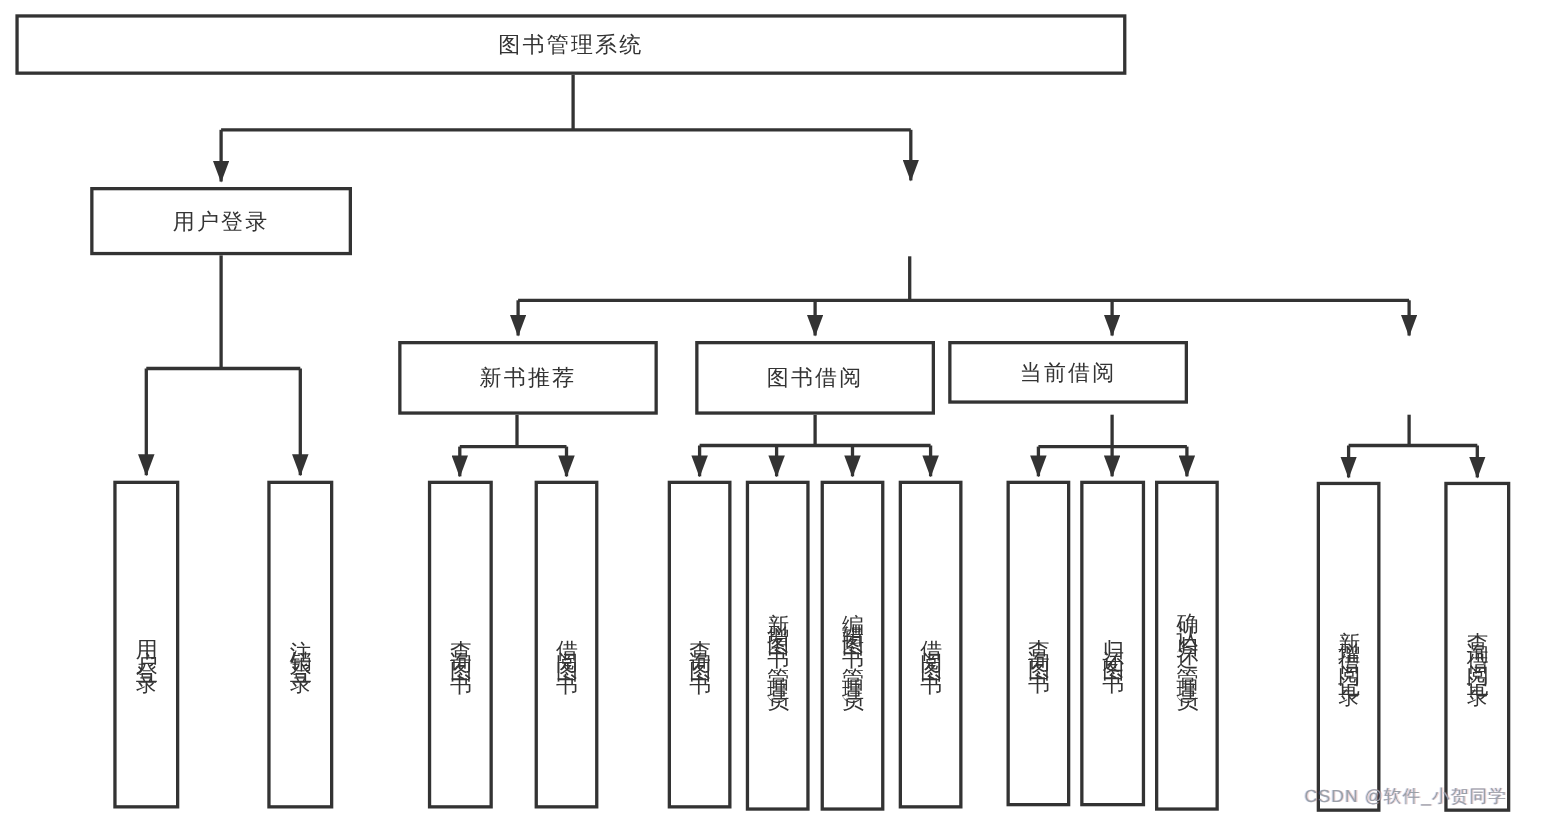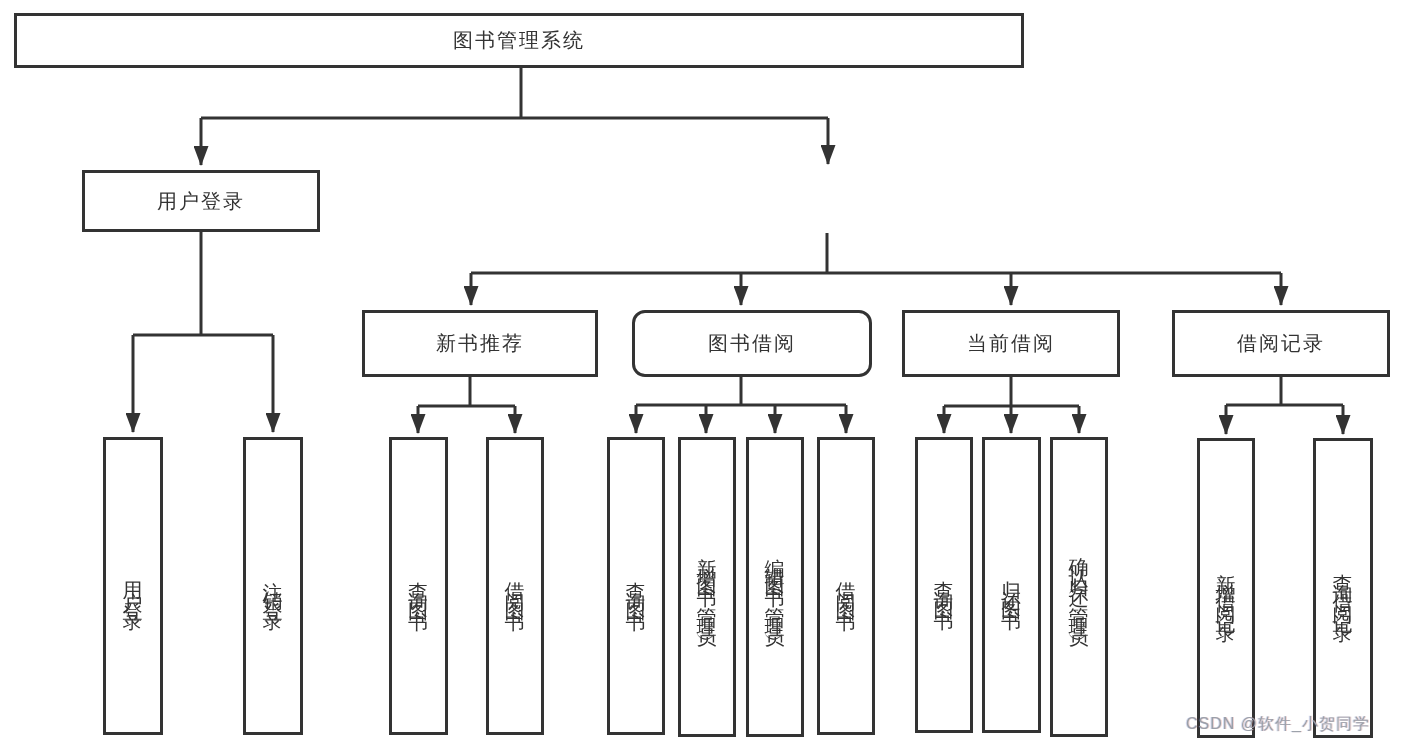--- a/index.html
+++ b/index.html
@@ -108,23 +108,22 @@
       <path d="M1226,405 V434" marker-end="url(#arrow)"></path>
       <path d="M1343,405 V434" marker-end="url(#arrow)"></path>
     </g>
   </svg>
 
   <div class="node" style="left:14px; top:13px; width:1010px; height:55px;">图书管理系统</div>
 
   <div class="node" style="left:82px; top:170px; width:238px; height:62px;">用户登录</div>
 
   <div class="node" style="left:362px; top:310px; width:236px; height:67px;">新书推荐</div>
-  <div class="node" style="left:632px; top:310px; width:240px; height:67px;border-radius:13px;">图书借阅</div>
-  <div class="node" style="left:902px; top:310px; width:218px; height:67px;">当前借阅</div>
-  <div class="node" style="left:1172px; top:310px; width:218px; height:67px;">借阅记录</div>
+  <div class="node" style="left:632px; top:310px; width:218px; height:67px;">图书借阅</div>
+  <div class="node" style="left:862px; top:310px; width:218px; height:57px;">当前借阅</div>
 
   <div class="node vnode" style="left:103px; top:437px; width:60px; height:298px;">用户登录</div>
   <div class="node vnode" style="left:243px; top:437px; width:60px; height:298px;">注销登录</div>
 
   <div class="node vnode" style="left:389px; top:437px; width:59px; height:298px;">查询图书</div>
   <div class="node vnode" style="left:486px; top:437px; width:58px; height:298px;">借阅图书</div>
 
   <div class="node vnode" style="left:607px; top:437px; width:58px; height:298px;">查询图书</div>
   <div class="node vnode" style="left:678px; top:437px; width:58px; height:300px;">新增图书（管理员）</div>
   <div class="node vnode" style="left:746px; top:437px; width:58px; height:300px;">编辑图书（管理员）</div>

